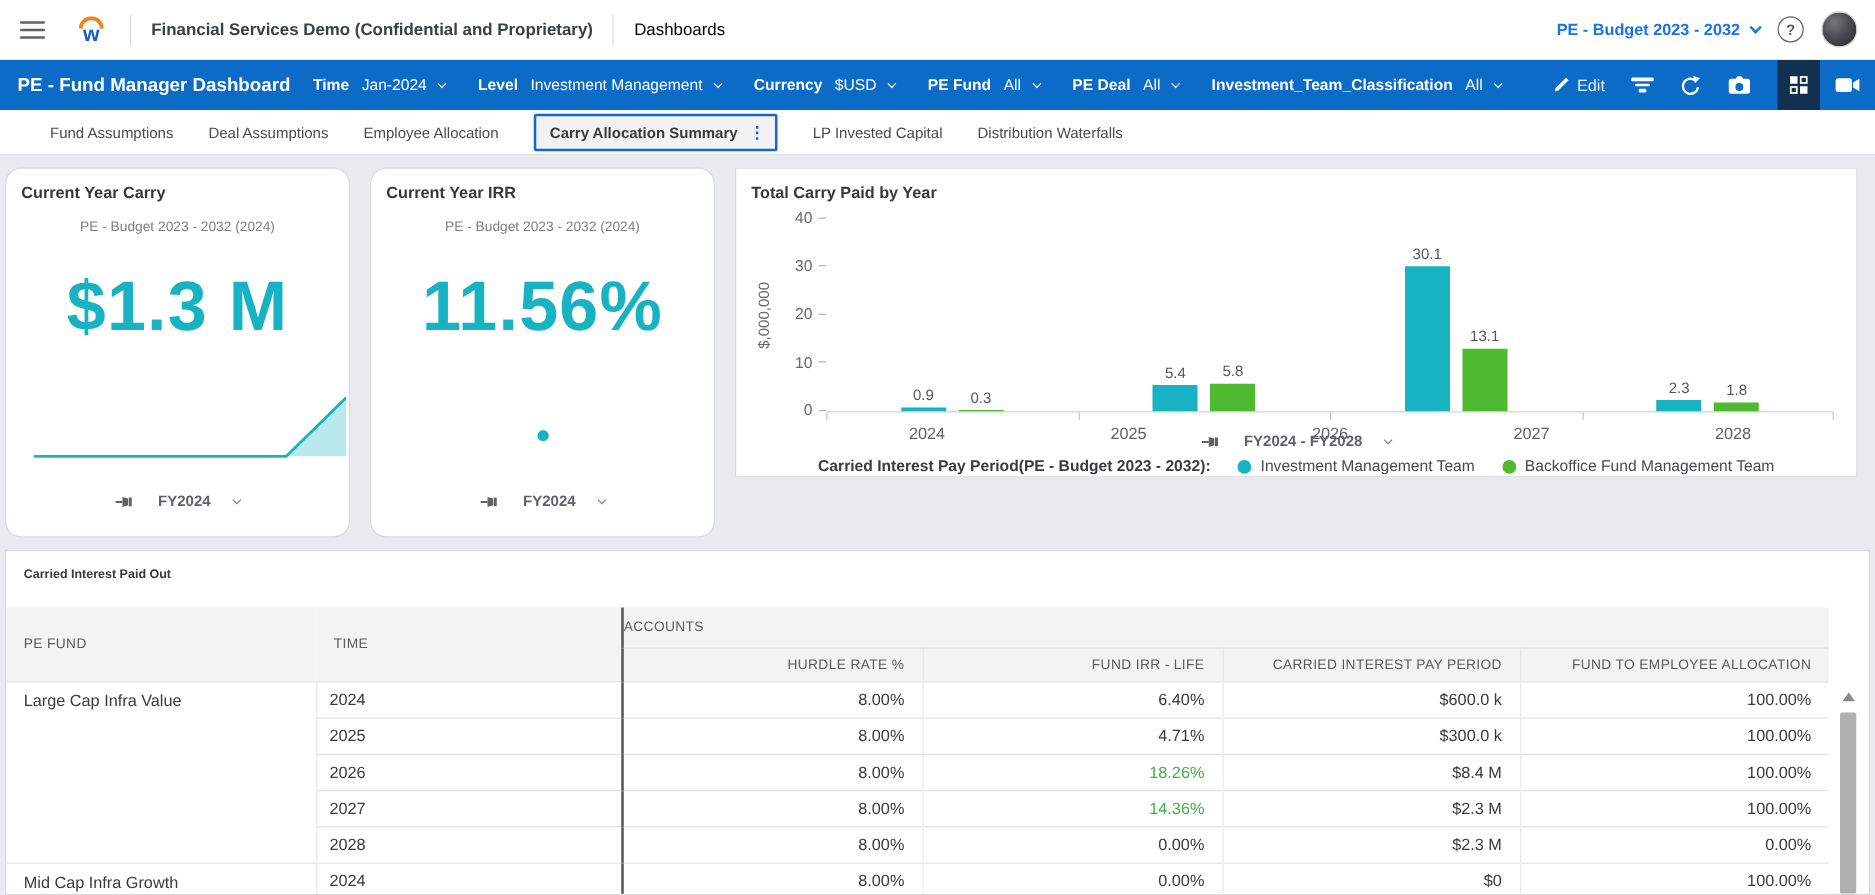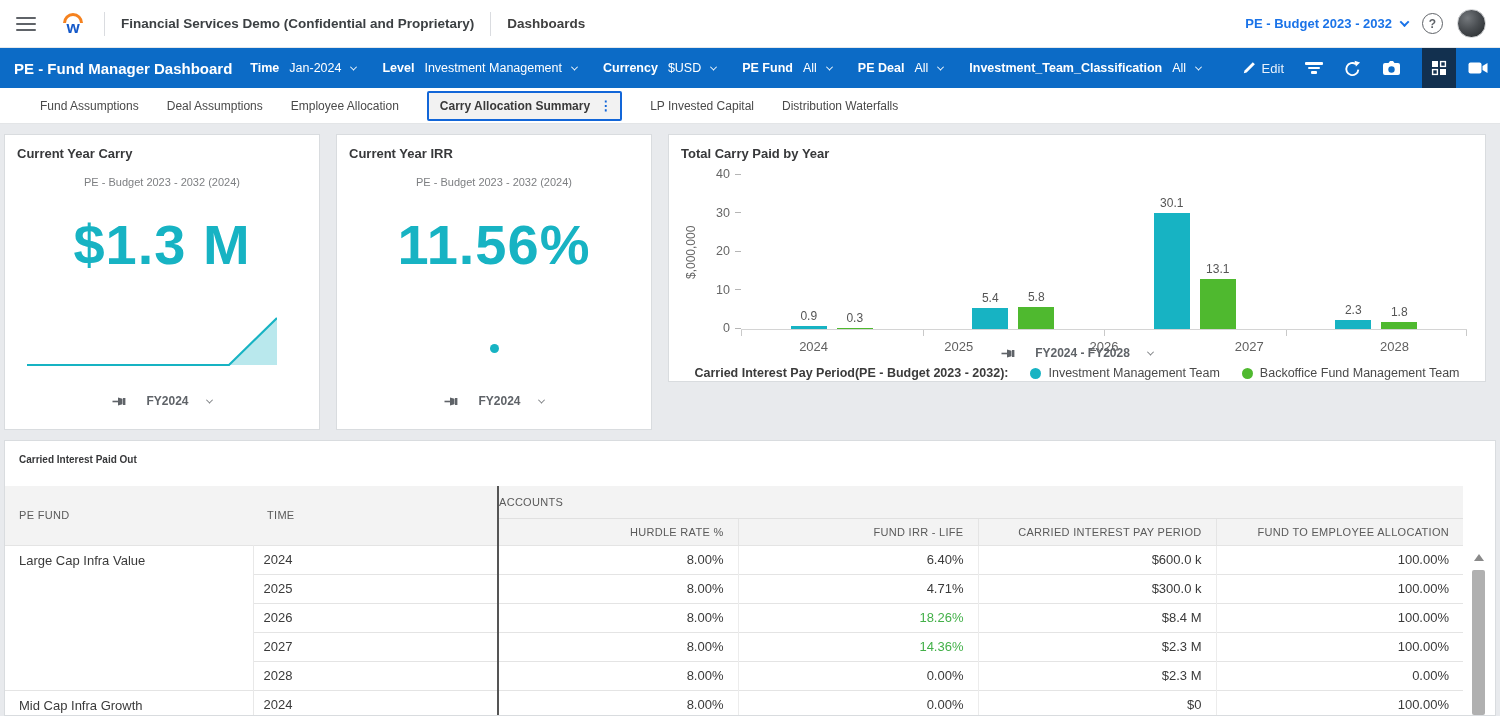--- a/index.html
+++ b/index.html
@@ -10,21 +10,21 @@
   .top-bar { height:48px; background:#fff; display:flex; align-items:center;
     padding:0 14px 0 16px; border-bottom:1px solid #e6e8ea; }
   .hamburger { width:20px; display:flex; flex-direction:column; gap:4px; cursor:pointer; }
   .hamburger i { height:2px; background:#5f6368; border-radius:1px; }
   .w-logo { margin-left:22px; width:30px; display:flex; flex-direction:column; align-items:center; }
   .w-logo .arc { width:20px; height:10px; border:3.5px solid #f5821f; border-bottom:none;
     border-radius:12px 12px 0 0; }
   .w-logo .wchar { color:#1559c9; font-weight:bold; font-size:17px; line-height:14px; margin-top:-2px; }
   .vdiv { width:1px; height:24px; background:#dadce0; margin:0 16px; }
   .ws-title { font-size:13.5px; font-weight:bold; color:#3c4043; }
-  .nav-link { font-size:13.5px; font-weight:bold; color:#404040; cursor:pointer; }
+  .nav-link { font-size:13.5px; font-weight:normal; color:#000000; cursor:pointer; }
   .top-right { margin-left:auto; display:flex; align-items:center; gap:14px; }
   .budget-sel { display:flex; align-items:center; gap:9px; color:#1a73e8;
     font-size:13px; font-weight:bold; cursor:pointer; }
   .chev { display:inline-block; width:7px; height:7px; border-right:2px solid currentColor;
     border-bottom:2px solid currentColor; transform:rotate(45deg) translate(-1px,-1px); }
   .chev.small { width:5px; height:5px; border-width:1.6px; }
   .help-btn { width:21px; height:21px; border:1.6px solid #5f6368; border-radius:50%;
     color:#5f6368; font-size:12px; font-weight:bold; display:flex; align-items:center;
     justify-content:center; cursor:pointer; }
   .avatar { width:29px; height:29px; border-radius:50%;
@@ -52,21 +52,21 @@
     padding-left:40px; gap:28px; border-bottom:1px solid #e3e5e7; }
   .tab { font-size:12px; color:#4a4a4a; cursor:pointer; white-space:nowrap; }
   .tab.active { display:flex; align-items:center; gap:9px; background:#f2f2f2;
     border:2px solid #1266d8; border-radius:2px; padding:6px 8px 6px 11px; font-weight:bold; color:#3a3a3a; }
   .kebab { color:#1266d8; font-weight:bold; font-size:13px; line-height:10px; letter-spacing:0; }
 
   
   .content { padding:10px 4px 0 4px; }
   .row1 { display:flex; gap:16px; margin-right:10px; }
   .card { background:#fff; border:1px solid #d9dcdf; position:relative; }
-  .metric-card { width:316px; height:296px; }
+  .metric-card { width:276px; height:296px;border-radius:13px; }
   .chart-card { flex:1; height:248px; }
   .card-h { padding:11px 12px 0 12px; font-size:13px; font-weight:bold; color:#37383a; }
   .subtitle { text-align:center; margin-top:15px; font-size:11px; color:#7d7f82; }
   .big-val { text-align:center; margin-top:24px; font-size:56px; font-weight:bold;
     color:#17b3c3; letter-spacing:1px; }
   .spark { position:absolute; left:22px; right:22px; bottom:62px; height:54px; }
   .lone-dot { position:absolute; left:50%; bottom:76px; width:9px; height:9px;
     margin-left:-4px; border-radius:50%; background:#17b3c3; }
   .card-foot { position:absolute; bottom:21px; left:0; right:0; display:flex;
     align-items:center; justify-content:center; gap:18px; color:#5f6368;

